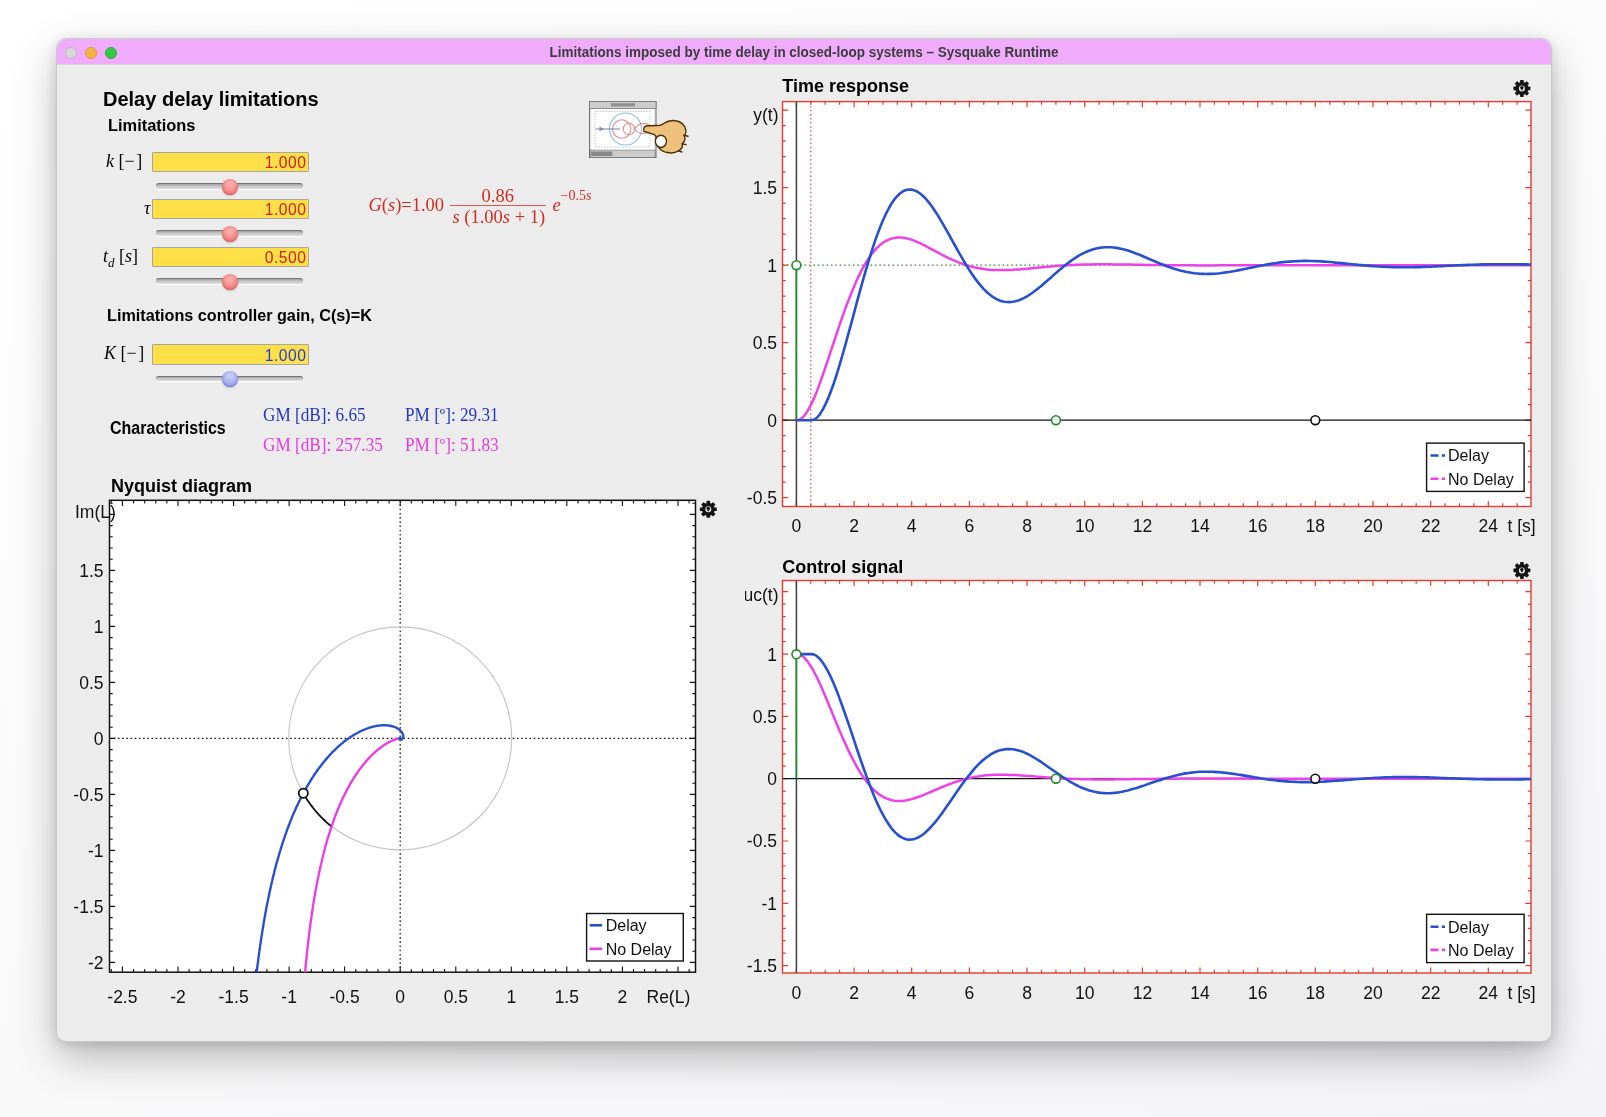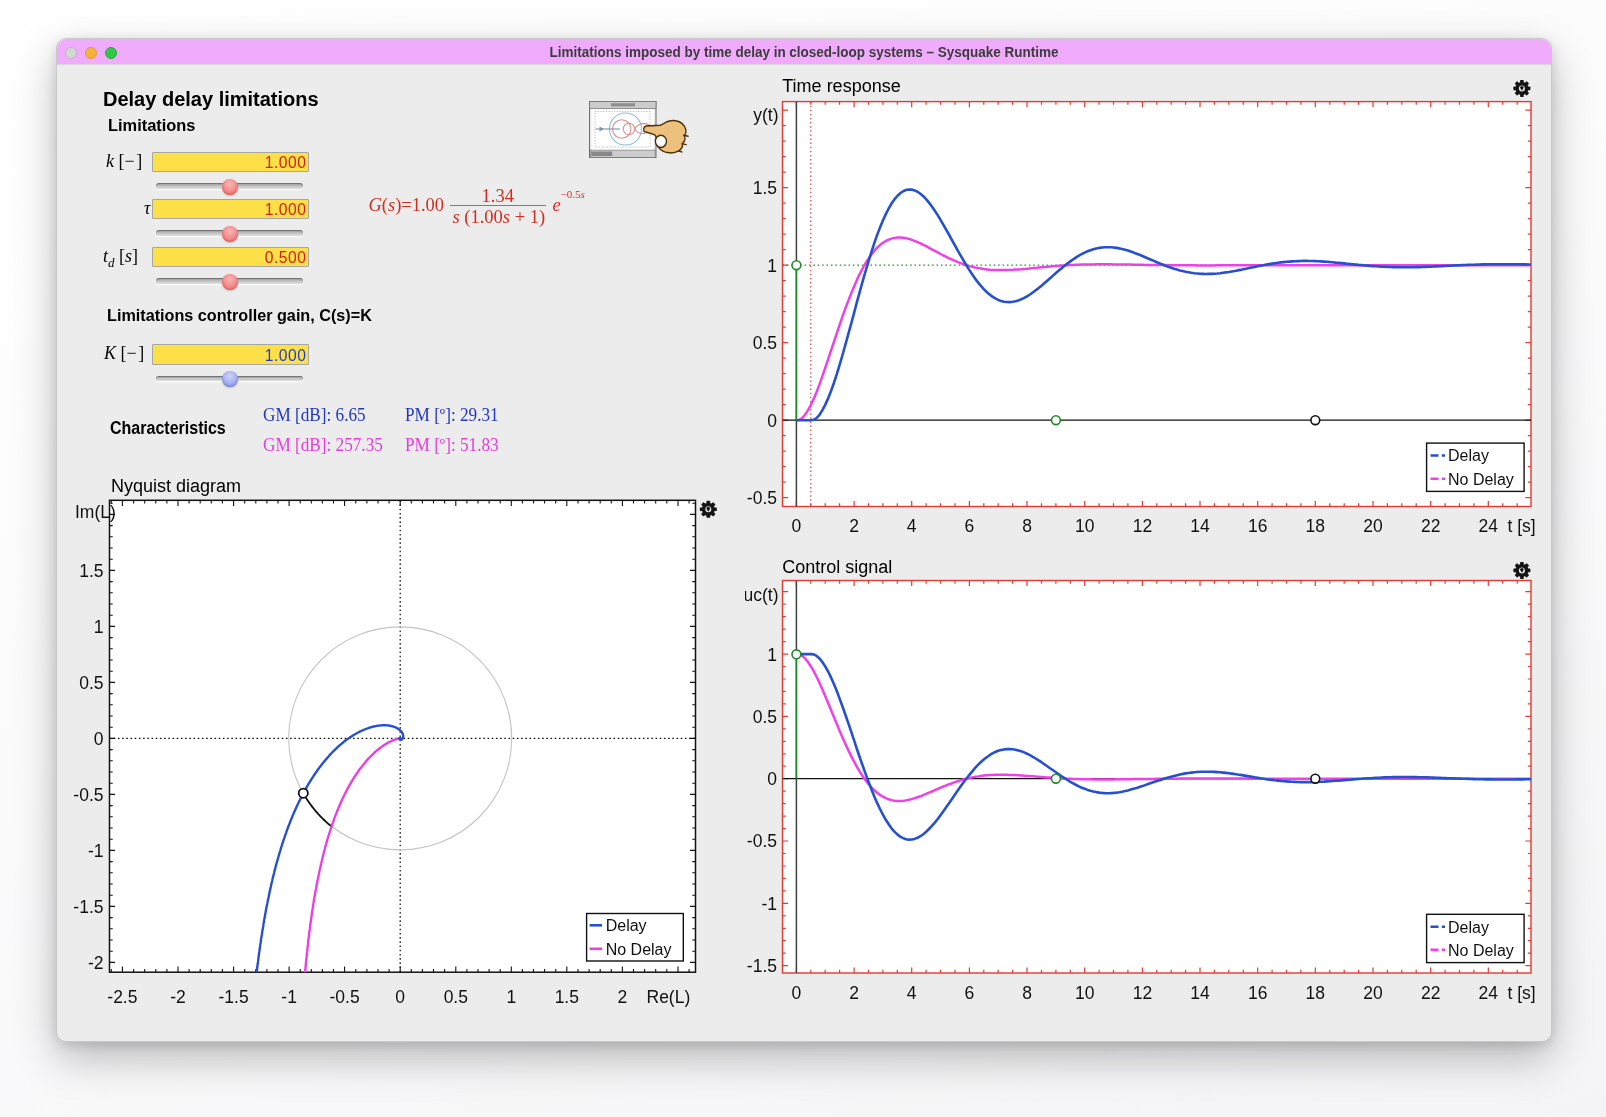--- a/index.html
+++ b/index.html
@@ -25,21 +25,21 @@
   .track { position:absolute; width:147px; height:5.5px; border-radius:3px;
      background:linear-gradient(#989898, #c2c2c2 50%, #e0e0e0);
      box-shadow:0 1px 1.5px rgba(255,255,255,1), inset 0 1px 1px rgba(0,0,0,0.3); }
   .knob { position:absolute; width:16px; height:16px; border-radius:50%; }
   .rknob { background:radial-gradient(circle at 50% 32%, #fbb5b5, #f38a8a 55%, #ee7474);
      box-shadow: inset 0 -1px 2px rgba(200,40,40,0.55), 0 1px 2px rgba(0,0,0,0.2); }
   .bknob { background:radial-gradient(circle at 50% 32%, #ccd3f6, #a5aeee 55%, #8f9ae8);
      box-shadow: inset 0 -1px 2px rgba(60,70,190,0.5), 0 1px 2px rgba(0,0,0,0.2); }
   svg text { font-family:"Liberation Sans", sans-serif; font-size:17.5px; fill:#111; }
   svg text.leg { font-size:16px; }
-  .ptitle { position:absolute; font-weight:normal; font-size:18px; color:#000; line-height:1; }
+  .ptitle { position:absolute; font-weight:bold; font-size:18px; color:#000; line-height:1; }
   .gmrow { transform:scaleX(0.955); transform-origin:0 50%; }
 </style></head>
 <body>
 <div id="win">
   <div id="tbar">
     <div class="light" style="left:8px;  background:#d6d6d8; border:1px solid #b9b9bd;"></div>
     <div class="light" style="left:27.5px; background:#f6b23d; border:1px solid #dd9c33;"></div>
     <div class="light" style="left:48px; background:#32c745; border:1px solid #2aab3c;"></div>
     <div id="ttitle">Limitations imposed by time delay in closed-loop systems – Sysquake Runtime</div>
   </div>
@@ -70,25 +70,25 @@
 <div class="track" style="left:156px; top:375.6px;"></div>
 <div class="knob bknob" style="left:221.5px; top:371.1px;"></div>
 
 <div class="abs bold" style="left:109.5px; top:419.3px; font-size:18px; transform:scaleX(0.89); transform-origin:0 50%;">Characteristics</div>
 <div class="abs serif gmrow" style="left:263.4px; top:405.8px; font-size:18px; color:#2236c0;">GM [dB]: 6.65</div>
 <div class="abs serif gmrow" style="left:404.7px; top:405.8px; font-size:18px; color:#2236c0;">PM [º]: 29.31</div>
 <div class="abs serif gmrow" style="left:263.4px; top:435.9px; font-size:18px; color:#e83adf;">GM [dB]: 257.35</div>
 <div class="abs serif gmrow" style="left:404.7px; top:435.9px; font-size:18px; color:#e83adf;">PM [º]: 51.83</div>
 
 <div class="abs serif" style="left:368.4px; top:195.5px; font-size:18.5px; color:#d22c20;"><i>G</i>(<i>s</i>)=1.00</div>
-<div class="abs serif" style="left:449.8px; top:186.5px; width:96px; text-align:center; font-size:18.5px; color:#d22c20;">1.34</div>
+<div class="abs serif" style="left:449.8px; top:186.5px; width:96px; text-align:center; font-size:18.5px; color:#d22c20;">0.86</div>
 <div class="abs" style="left:449.8px; top:204.9px; width:96.4px; height:1.4px; background:#cf5a50;"></div>
 <div class="abs serif" style="left:449.8px; top:208.4px; width:98px; text-align:center; font-size:18.5px; color:#d22c20;"><i>s</i> (1.00<i>s</i> + 1)</div>
 <div class="abs serif" style="left:552.5px; top:195.5px; font-size:18.5px; color:#d22c20;"><i>e</i></div>
-<div class="abs serif" style="left:560.5px; top:188.9px; font-size:11px; color:#d22c20;">−0.5<i>s</i></div>
+<div class="abs serif" style="left:560.5px; top:188.9px; font-size:14px; color:#d22c20;">−0.5<i>s</i></div>
 
 <svg class="abs" style="left:589px; top:100.5px;" width="104" height="58" viewBox="0 0 104 58">
   <rect x="0.5" y="0.5" width="66.5" height="56" fill="#e9e9e9" stroke="#6f6f6f"></rect>
   <rect x="0.5" y="0.5" width="66.5" height="7" fill="#cccccc" stroke="#6f6f6f" stroke-width="0.7"></rect>
   <rect x="22" y="2.2" width="24" height="3.2" fill="#8f8f8f"></rect>
   <rect x="1.2" y="49" width="65" height="7.5" fill="#cccccc" stroke="#6f6f6f" stroke-width="0.7"></rect>
   <rect x="2.2" y="50.5" width="21" height="4.5" fill="#888888"></rect>
   <rect x="2.5" y="8" width="62.5" height="40.5" fill="#fff"></rect>
   <rect x="6" y="10.5" width="55" height="35.5" fill="none" stroke="#aaa" stroke-width="0.8" stroke-dasharray="1.2 1.5"></rect>
   <circle cx="36.5" cy="28" r="16" fill="none" stroke="#90bede" stroke-width="1.1"></circle>

